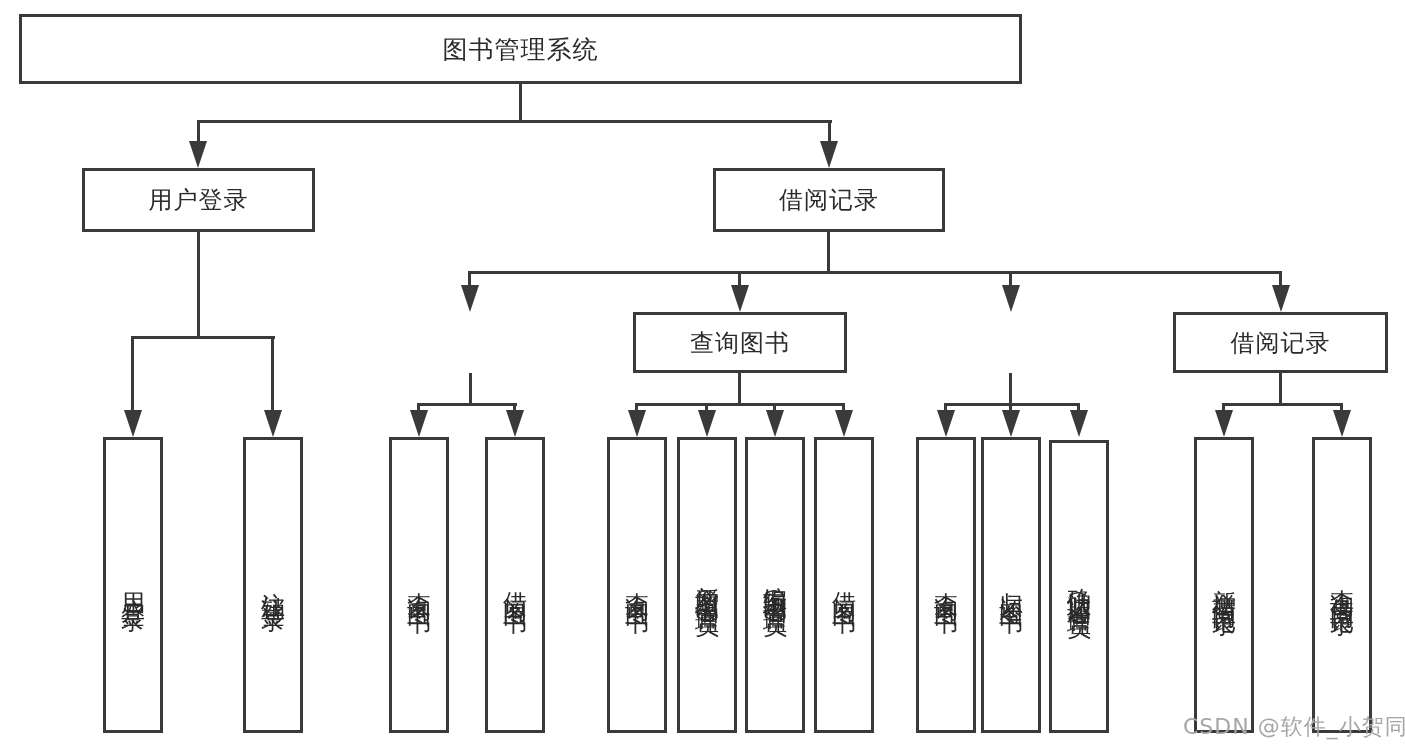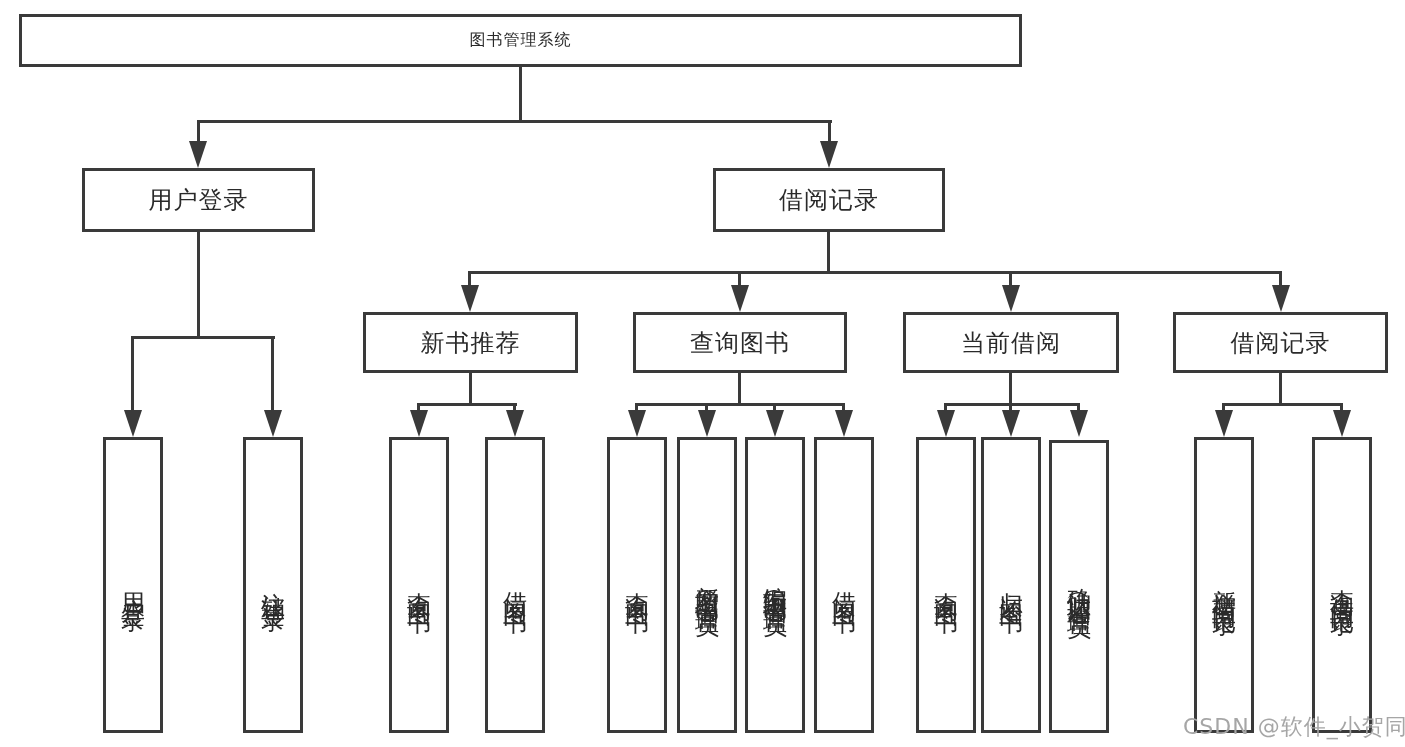--- a/index.html
+++ b/index.html
@@ -103,39 +103,33 @@
   <div class="lv" style="left:1077px;top:405px;height:7px;"></div>
   <div class="arw" style="left:1070px;top:410px;"></div>
 
   <div class="lv" style="left:1279px;top:373px;height:33px;"></div>
   <div class="lh" style="left:1222px;top:403px;width:121px;"></div>
   <div class="lv" style="left:1222px;top:405px;height:7px;"></div>
   <div class="arw" style="left:1215px;top:410px;"></div>
   <div class="lv" style="left:1340px;top:405px;height:7px;"></div>
   <div class="arw" style="left:1333px;top:410px;"></div>
 
-  <div class="hbox" style="left:19px;top:14px;width:1003px;height:53px;font-size:16px;">
+  <div class="hbox" style="left:19px;top:14px;width:1003px;height:70px;font-size:25px;">
     <span>图书管理系统</span>
   </div>
 
   <div class="hbox" style="left:82px;top:168px;width:233px;height:64px;">
     <span>用户登录</span>
   </div>
   <div class="hbox" style="left:713px;top:168px;width:232px;height:64px;">
     <span>借阅记录</span>
   </div>
 
-  <div class="hbox" style="left:363px;top:312px;width:215px;height:61px;">
-    <span>新书推荐</span>
-  </div>
   <div class="hbox" style="left:633px;top:312px;width:214px;height:61px;">
     <span>查询图书</span>
-  </div>
-  <div class="hbox" style="left:903px;top:312px;width:216px;height:61px;">
-    <span>当前借阅</span>
   </div>
   <div class="hbox" style="left:1173px;top:312px;width:215px;height:61px;align-items:center;">
     <span>借阅记录</span>
   </div>
 
   <div class="vbox" style="left:103px;">
     <span class="vlabel">用户登录</span>
   </div>
   <div class="vbox" style="left:243px;">
     <span class="vlabel">注销登录</span>

